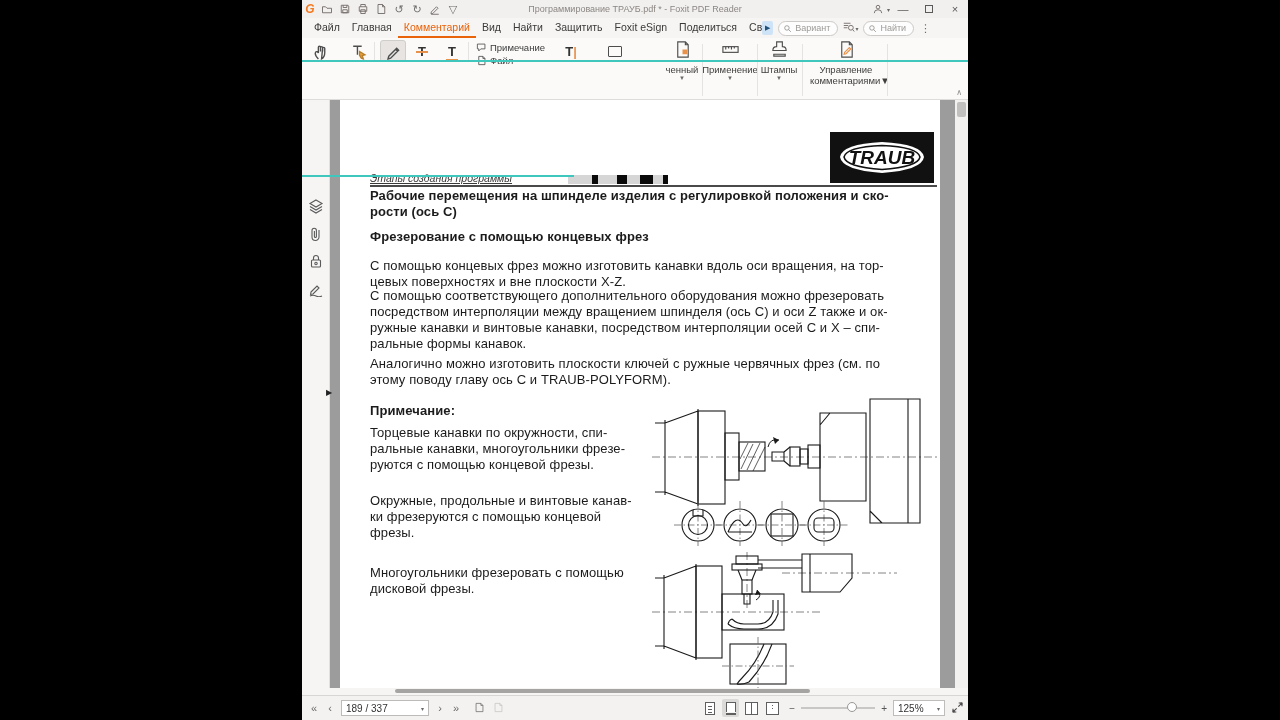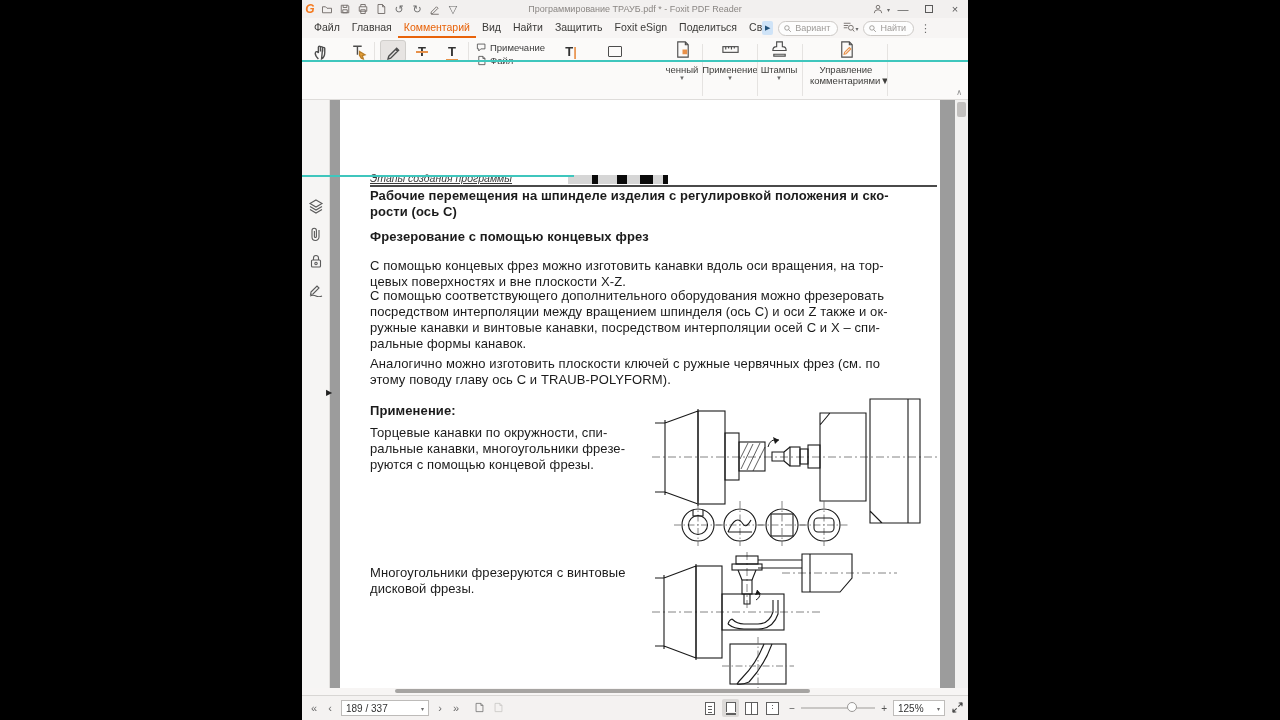--- a/index.html
+++ b/index.html
@@ -290,37 +290,48 @@
     <span class="vsep" style="left:585px;top:6px;height:52px"></span>
     <span id="ribbon-collapse">∧</span>
   </div>
 
   <div id="doc-area">
     <div id="pdf-page">
 
       <div id="caption-clip">Этапы создания программы</div>
       <div id="caption-rule"></div>
 
+      <div id="traub-logo">
+        <svg viewBox="0 0 104 51" width="104" height="51">
+          <rect x="0" y="0" width="104" height="51" fill="#111"></rect>
+          <path d="M10 25 Q12 12 52 10 Q92 12 94 25 Q92 38 52 41 Q12 38 10 25 Z" fill="#fff"></path>
+          <path d="M14 25 Q16 15 52 13.5 Q88 15 90 25 Q88 35 52 37.5 Q16 35 14 25 Z" fill="none" stroke="#111" stroke-width="1.5"></path>
+          <text x="52" y="32" text-anchor="middle" font-family="Liberation Sans, sans-serif" font-size="19" font-weight="bold" font-style="italic" fill="#111">TRAUB</text>
+        </svg>
+      </div>
 
       <div class="doc-text doc-bold pre" style="left:30px;top:88px;width:560px">Рабочие перемещения на шпинделе изделия с регулировкой положения и ско-
 рости (ось C)</div>
       <div class="doc-text doc-bold" style="left:30px;top:129px">Фрезерование с помощью концевых фрез</div>
       <div class="doc-text pre" style="left:30px;top:158px;width:565px">С помощью концевых фрез можно изготовить канавки вдоль оси вращения, на тор-
 цевых поверхностях и вне плоскости X-Z.</div>
       <div class="doc-text pre" style="left:30px;top:188px;width:565px">С помощью соответствующего дополнительного оборудования можно фрезеровать
 посредством интерполяции между вращением шпинделя (ось C) и оси Z также и ок-
 ружные канавки и винтовые канавки, посредством интерполяции осей C и X – спи-
 ральные формы канавок.</div>
       <div class="doc-text pre" style="left:30px;top:256px;width:565px">Аналогично можно изготовить плоскости ключей с ружные червячных фрез (см. по
 этому поводу главу ось C и TRAUB-POLYFORM).</div>
-      <div class="doc-text doc-bold" style="left:30px;top:303px">Применение:</div>
+      <div class="doc-text doc-bold" style="left:30px;top:303px">Примечание:</div>
       <div class="doc-text pre" style="left:30px;top:325px;width:290px">Торцевые канавки по окружности, спи-
 ральные канавки, многоугольники фрезе-
 руются с помощью концевой фрезы.</div>
-      <div class="doc-text pre" style="left:30px;top:465px;width:290px">Многоугольники фрезеруются с винтовые
+      <div class="doc-text pre" style="left:30px;top:393px;width:290px">Окружные, продольные и винтовые канав-
+ки фрезеруются с помощью концевой
+фрезы.</div>
+      <div class="doc-text pre" style="left:30px;top:465px;width:290px">Многоугольники фрезеровать с помощью
 дисковой фрезы.</div>
 
       <div class="diagram" style="left:312px;top:295px">
         <svg width="298" height="152" viewBox="0 0 298 152" fill="none" stroke="#1a1a1a" stroke-width="1.1">
           <path d="M0 62 H292" stroke="#666" stroke-width="0.8" stroke-dasharray="8 3 2 3"></path>
           <path d="M3 28 H13 M3 97 H13 M13 25 V100 M13 28 L46 16 M13 97 L46 109 M46 14 V111"></path>
           <rect x="46" y="16" width="27" height="93"></rect>
           <rect x="73" y="38" width="14" height="47"></rect>
           <rect x="87" y="47" width="26" height="29"></rect>
           <path d="M89 74 L101 49 M95 75 L108 48 M101 76 L113 52 M88 64 L96 48" stroke-width="0.7"></path>

